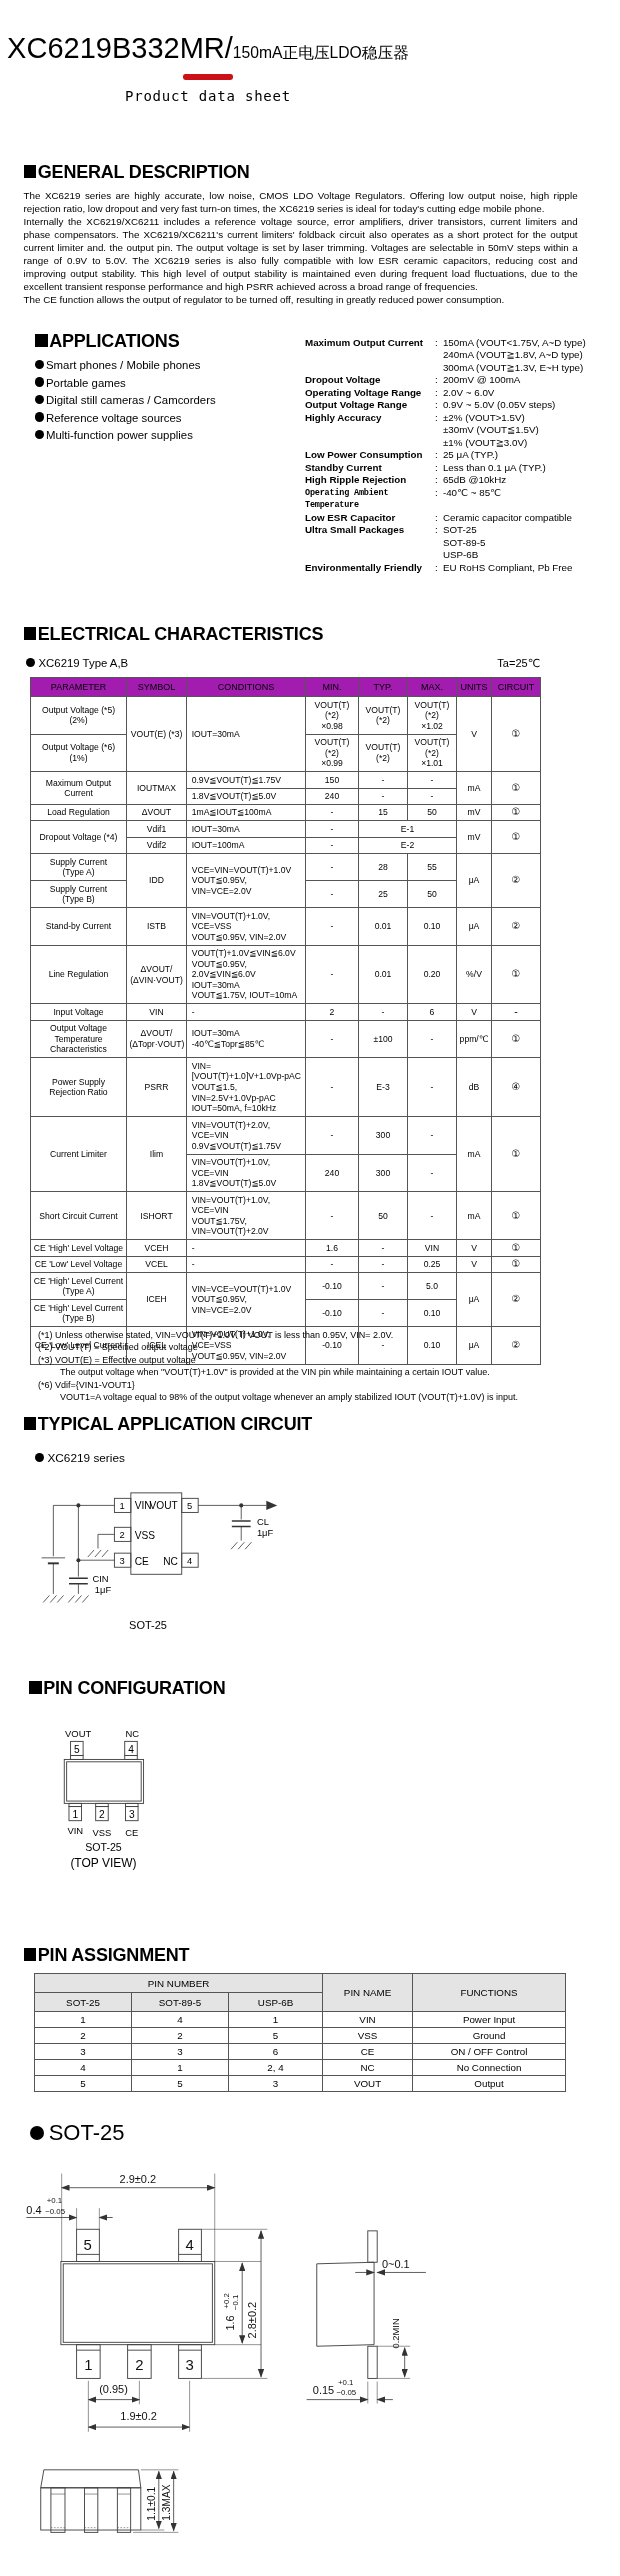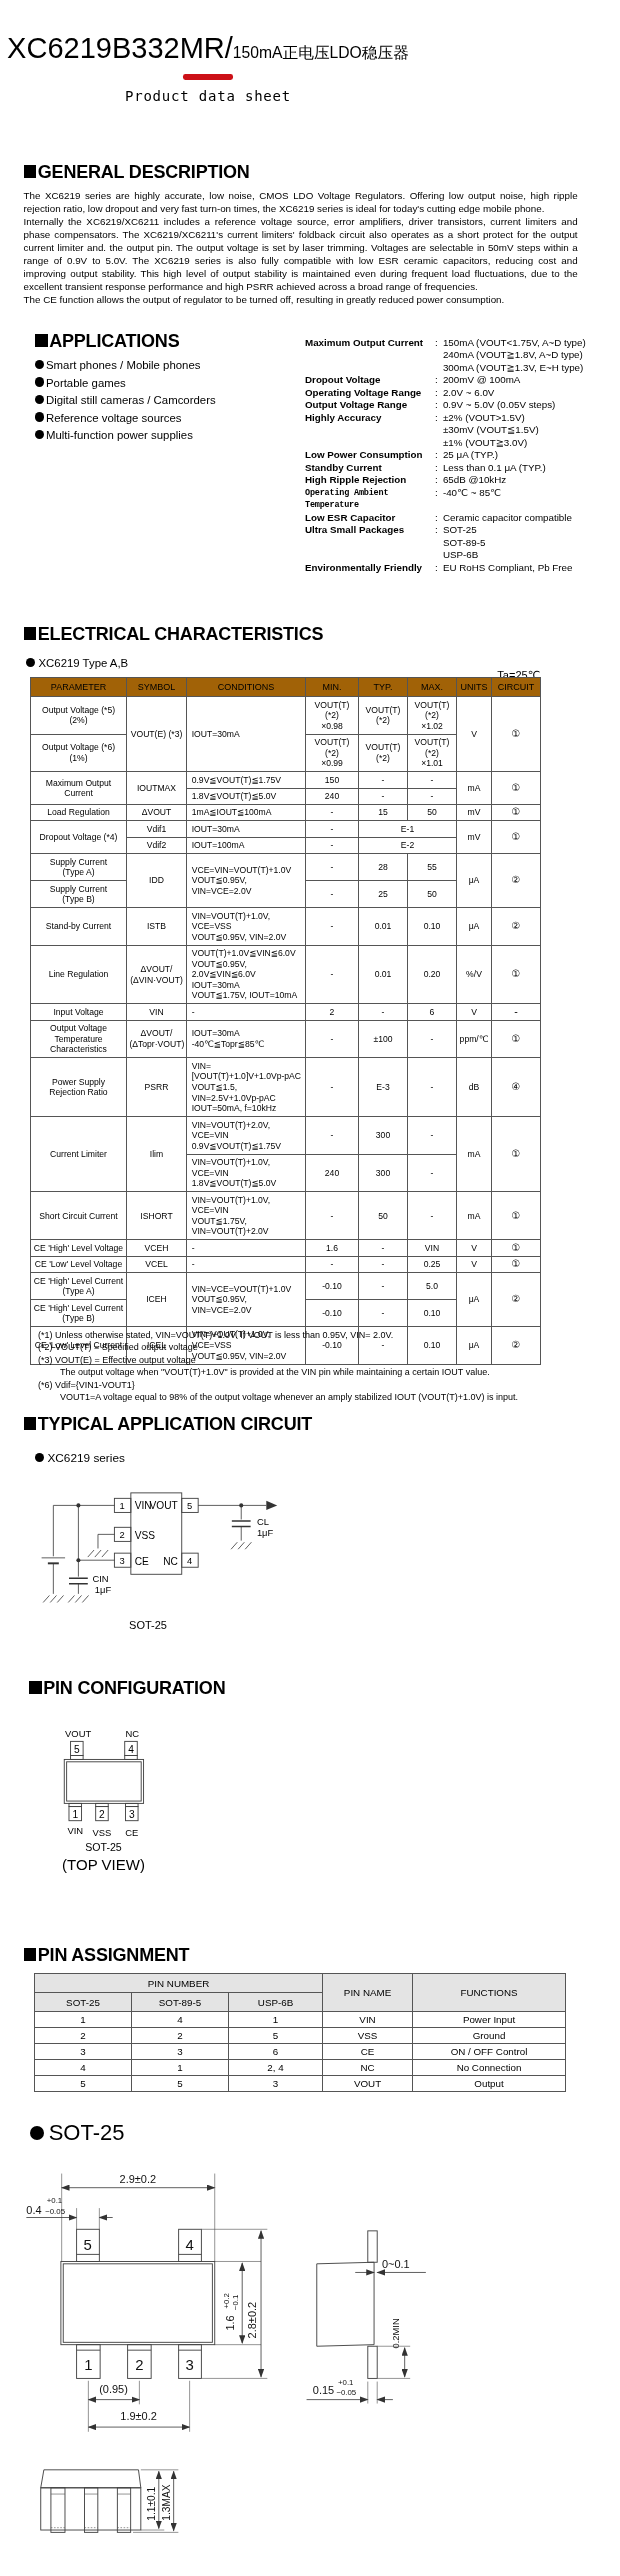--- a/index.html
+++ b/index.html
@@ -27,40 +27,40 @@
   .feat{position:absolute;top:331px;left:305px;width:316px;}
   .feat .rows{margin-top:5.5px;}
   .frow{display:flex;font-size:9.8px;line-height:12.5px;}
   .flab{width:130px;flex:none;font-weight:bold;}
   .flab.small{font-size:8.5px;letter-spacing:-0.2px;font-family:Liberation Mono, monospace;}
   .fcol{width:7.9px;flex:none;font-weight:normal;}
   .fval{flex:1;white-space:pre-line;}
   
   .ech-h{position:absolute;top:624px;left:23.6px;}
   .esub{position:absolute;top:657px;left:26px;width:514px;font-size:11.4px;}
-  .esub .right{float:right;font-size:11px;margin-top:12px;}
+  .esub .right{float:right;font-size:11px;}
   table.echar{position:absolute;top:677px;left:30px;width:510px;border-collapse:collapse;table-layout:fixed;border:1.6px solid #333;}
   .echar th,.echar td{border:0.8px solid #555;font-size:8.6px;line-height:10.6px;padding:2.4px 2.4px;vertical-align:middle;white-space:pre-line;}
-  .echar th{background:#a16207;font-weight:normal;font-size:9px;height:13.4px;text-align:center;}
+  .echar th{background:#a21caf;font-weight:normal;font-size:9px;height:13.4px;text-align:center;}
   .echar td.c{text-align:center;}
   .echar td.l{text-align:left;padding-left:4.7px;}
   .echar td.cir{font-family:"DejaVu Sans",sans-serif;font-size:9.8px;}
   .echar tr.g td{border-top:1.6px solid #333;}
   .fns{position:absolute;top:1329px;left:38px;width:550px;font-size:9px;line-height:12.4px;}
   .fns .ind{padding-left:22px;}
   
   .tac-h{position:absolute;top:1414px;left:23.6px;}
   .series{position:absolute;top:1451px;left:35px;font-size:11.8px;}
   svg.circ{position:absolute;top:1478px;left:31px;}
   .sotcap1{position:absolute;top:1619px;left:101px;width:94px;text-align:center;font-size:11px;}
   
   .pc-h{position:absolute;top:1678px;left:29px;}
   svg.pcfg{position:absolute;top:1724px;left:47px;}
   .pccap1{position:absolute;top:1841px;left:25px;width:157px;text-align:center;font-size:10.6px;}
-  .pccap2{position:absolute;top:1856px;left:25px;width:157px;text-align:center;font-size:15px;}
+  .pccap2{position:absolute;top:1856px;left:25px;width:157px;text-align:center;font-size:12px;}
   
   .pa-h{position:absolute;top:1945px;left:23.6px;}
   table.pat{position:absolute;top:1973px;left:34px;width:532px;border-collapse:collapse;table-layout:fixed;border:1.6px solid #333;}
   .pat th,.pat td{border:0.8px solid #555;font-size:9.8px;text-align:center;padding:0.8px 1.6px;}
   .pat th{background:#e4e4e4;font-weight:normal;height:16.5px;}
   .pat td{height:13.4px;}
   
   .sot-h{position:absolute;top:2120px;left:30px;}
   .sot-h .txt{font-size:22px;}
   svg.sotd{position:absolute;top:2164px;left:23.6px;}

